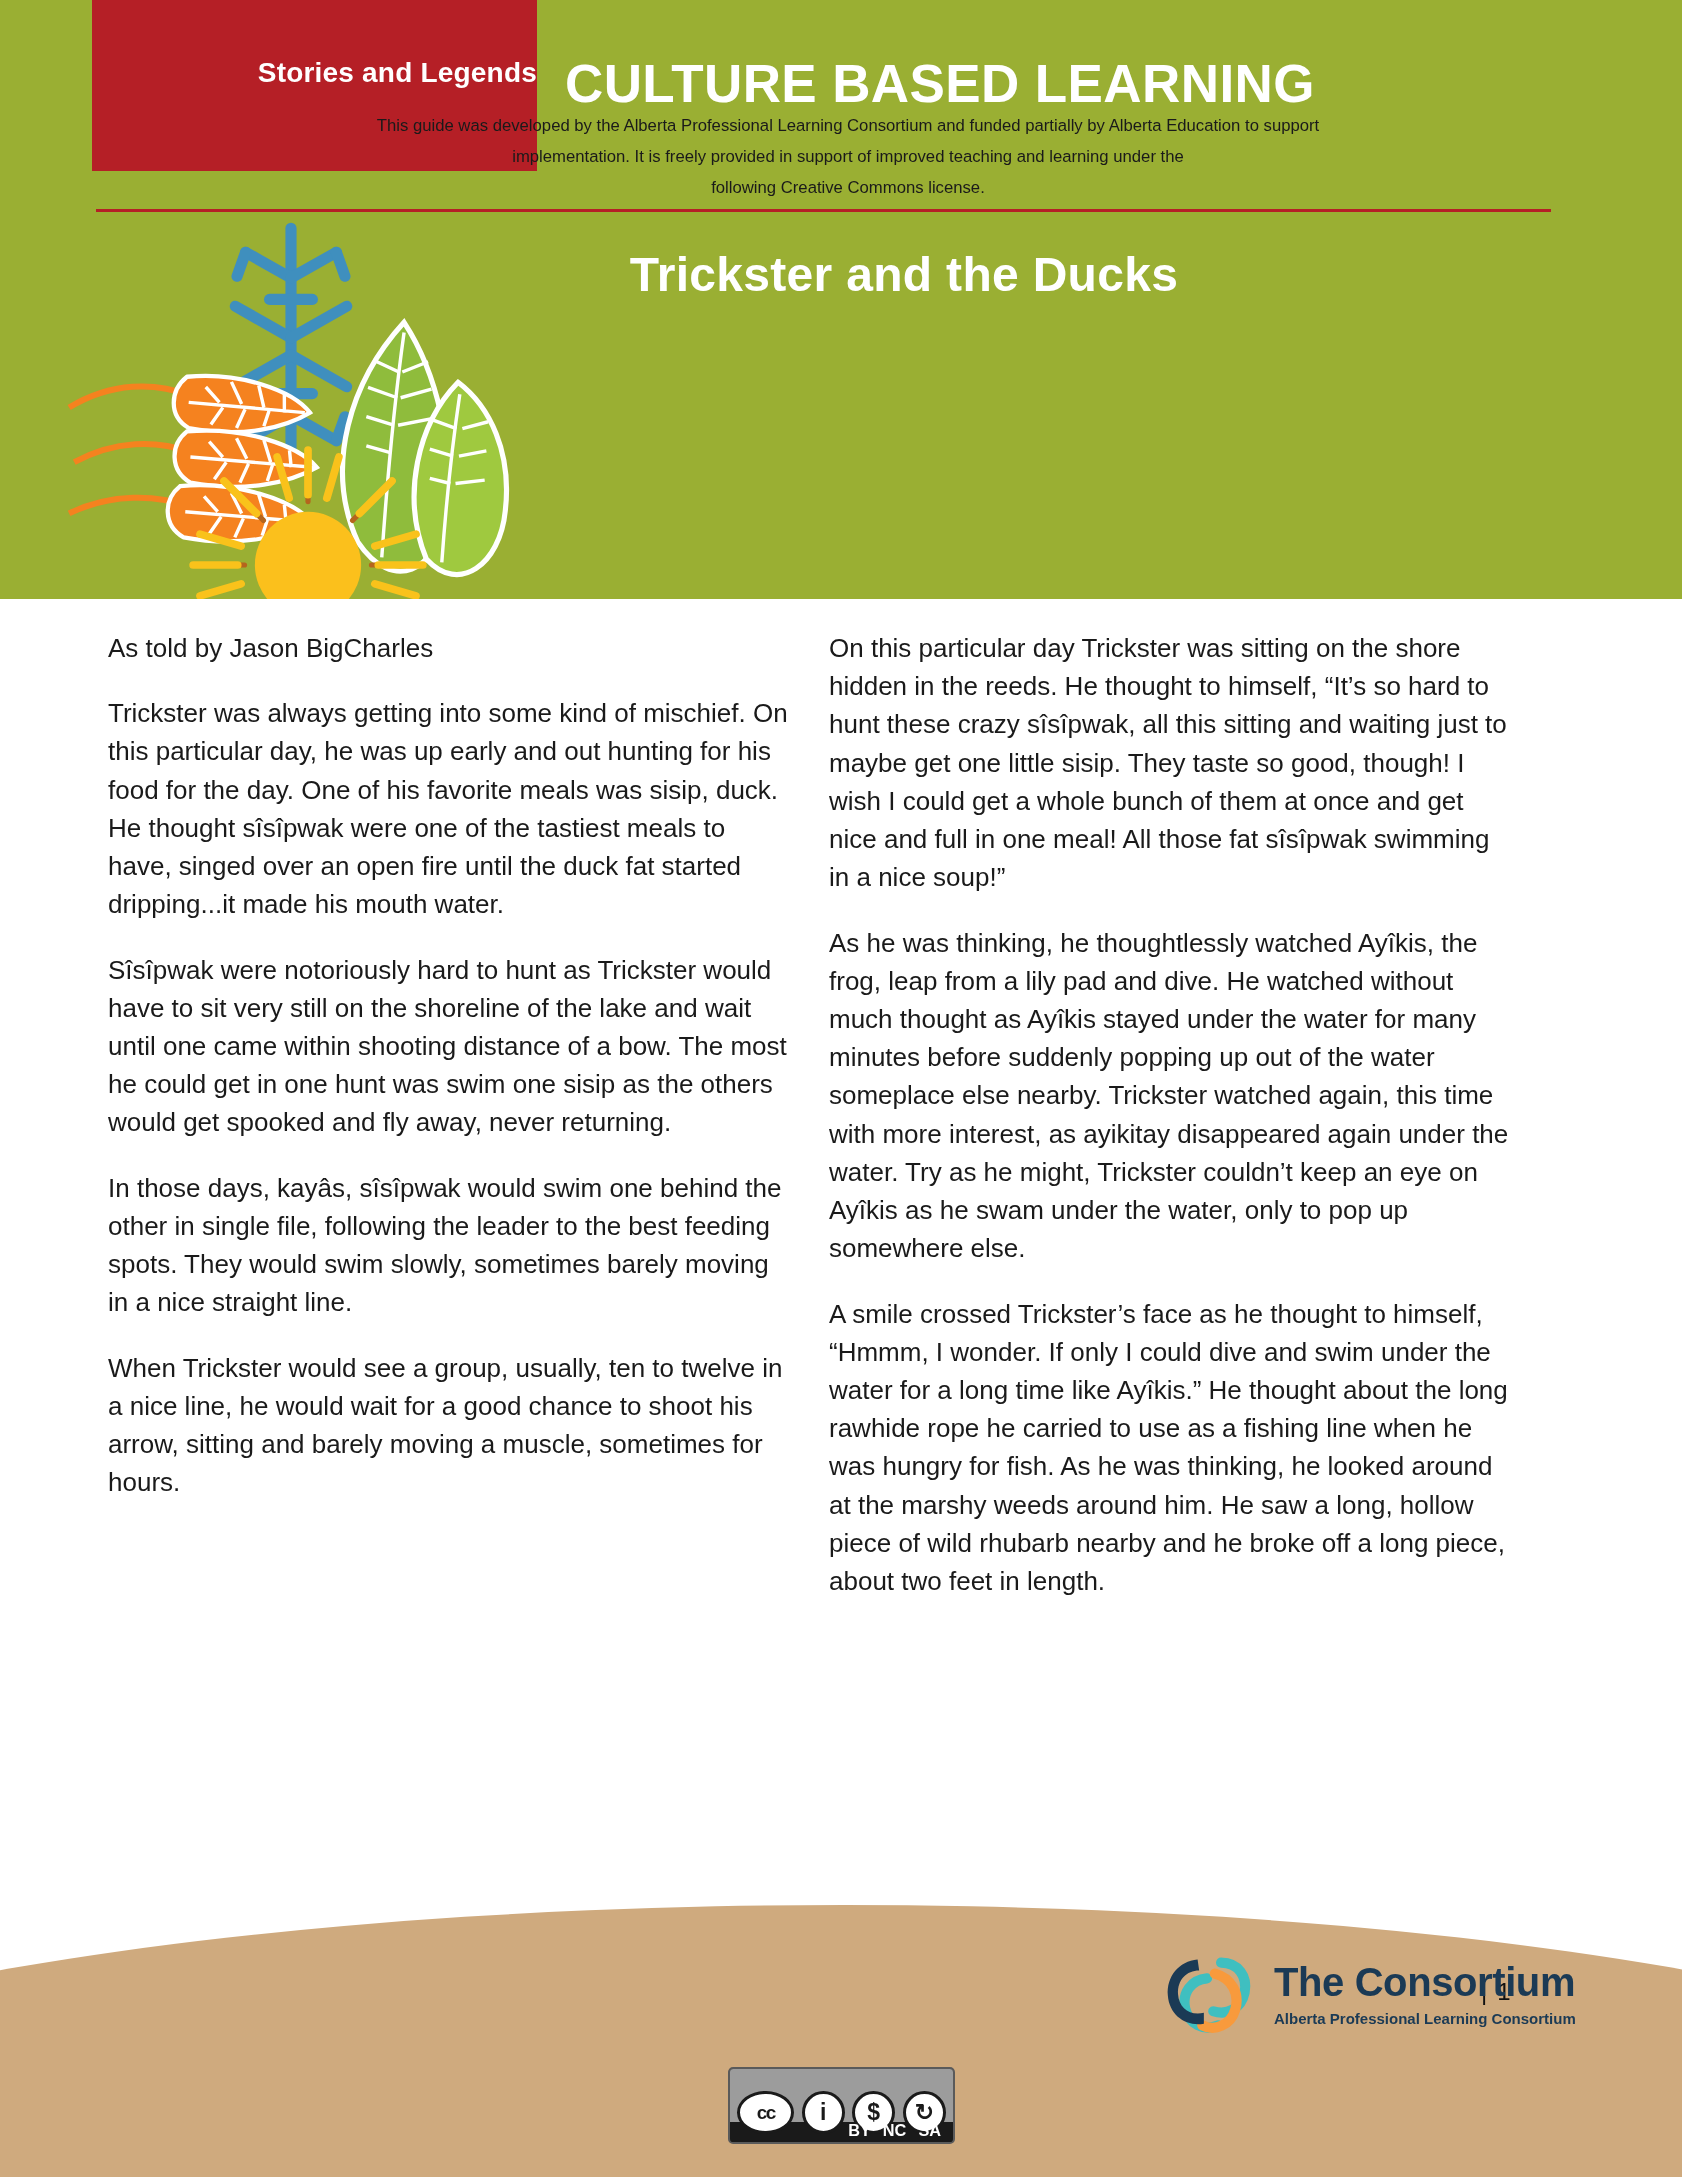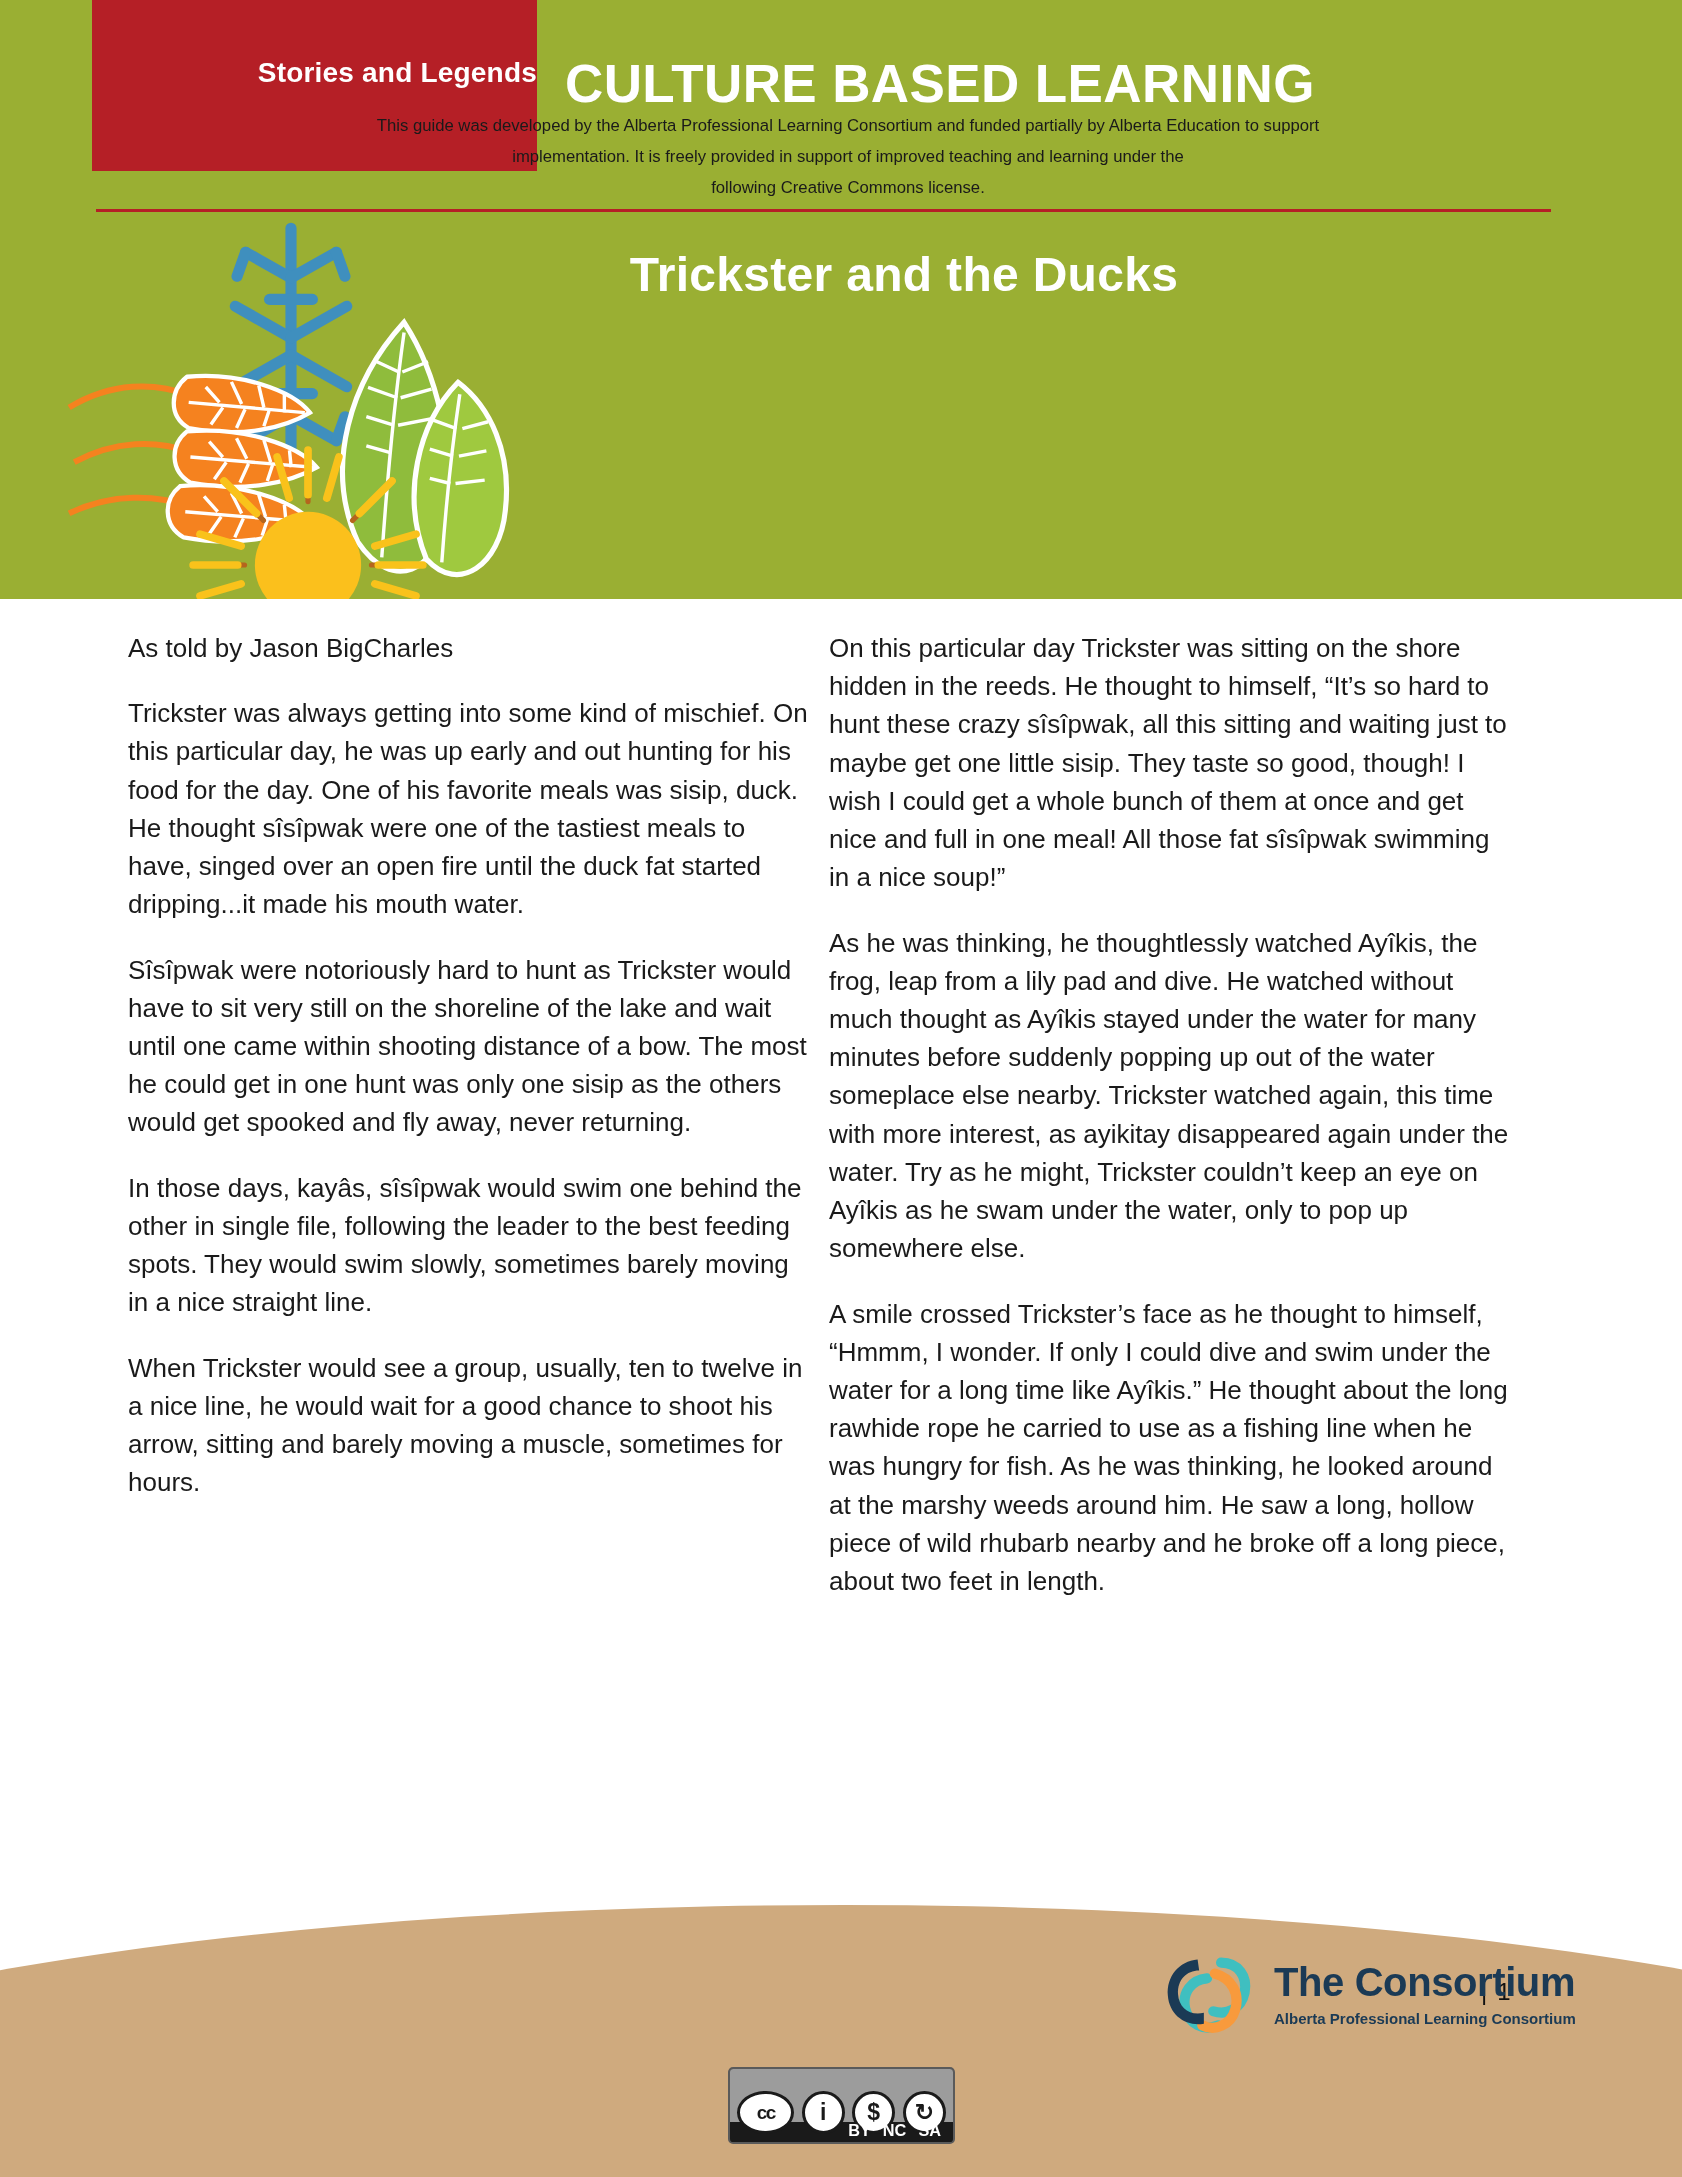--- a/index.html
+++ b/index.html
@@ -98,21 +98,21 @@
 
   
   .col {
     position: absolute;
     top: 629px;
     width: 685px;
     font-size: 26px;
     line-height: 1.47;
     color: #1a1a1a;
   }
-  .col-left  { left: 128px; }
+  .col-left  { left: 108px; }
   .col-right { left: 829px; }
   .col p { margin: 0 0 27px 0; }
   .byline { margin: 0 0 36px 0; }
 
   
   .footer-band {
     position: absolute;
     left: 0;
     top: 1823px;
     width: 1682px;
@@ -332,21 +332,21 @@
         </g>
         <circle cx="140" cy="140" r="62" fill="#fbc01c"></circle>
       </svg>
 
     </div>
   </div>
 
   <div class="col col-left">
     <p class="byline">As told by Jason BigCharles</p>
     <p>Trickster was always getting into some kind of mischief. On this particular day, he was up early and out hunting for his food for the day. One of his favorite meals was sisip, duck. He thought sîsîpwak were one of the tastiest meals to have, singed over an open fire until the duck fat started dripping...it made his mouth water.</p>
-    <p>Sîsîpwak were notoriously hard to hunt as Trickster would have to sit very still on the shoreline of the lake and wait until one came within shooting distance of a bow. The most he could get in one hunt was only one sisip as the others would get spooked and fly away, never returning.</p>
+    <p>Sîsîpwak were notoriously hard to hunt as Trickster would have to sit very still on the shoreline of the lake and wait until one came within shooting distance of a bow. The most he could get in one hunt was swim one sisip as the others would get spooked and fly away, never returning.</p>
     <p>In those days, kayâs, sîsîpwak would swim one behind the other in single file, following the leader to the best feeding spots. They would swim slowly, sometimes barely moving in a nice straight line.</p>
     <p>When Trickster would see a group, usually, ten to twelve in a nice line, he would wait for a good chance to shoot his arrow, sitting and barely moving a muscle, sometimes for hours.</p>
   </div>
 
   <div class="col col-right">
     <p>On this particular day Trickster was sitting on the shore hidden in the reeds. He thought to himself, “It’s so hard to hunt these crazy sîsîpwak, all this sitting and waiting just to maybe get one little sisip. They taste so good, though! I wish I could get a whole bunch of them at once and get nice and full in one meal! All those fat sîsîpwak swimming in a nice soup!”</p>
     <p>As he was thinking, he thoughtlessly watched Ayîkis, the frog, leap from a lily pad and dive. He watched without much thought as Ayîkis stayed under the water for many minutes before suddenly popping up out of the water someplace else nearby. Trickster watched again, this time with more interest, as ayikitay disappeared again under the water. Try as he might, Trickster couldn’t keep an eye on Ayîkis as he swam under the water, only to pop up somewhere else.</p>
     <p>A smile crossed Trickster’s face as he thought to himself, “Hmmm, I wonder. If only I could dive and swim under the water for a long time like Ayîkis.” He thought about the long rawhide rope he carried to use as a fishing line when he was hungry for fish. As he was thinking, he looked around at the marshy weeds around him. He saw a long, hollow piece of wild rhubarb nearby and he broke off a long piece, about two feet in length.</p>
   </div>
 

